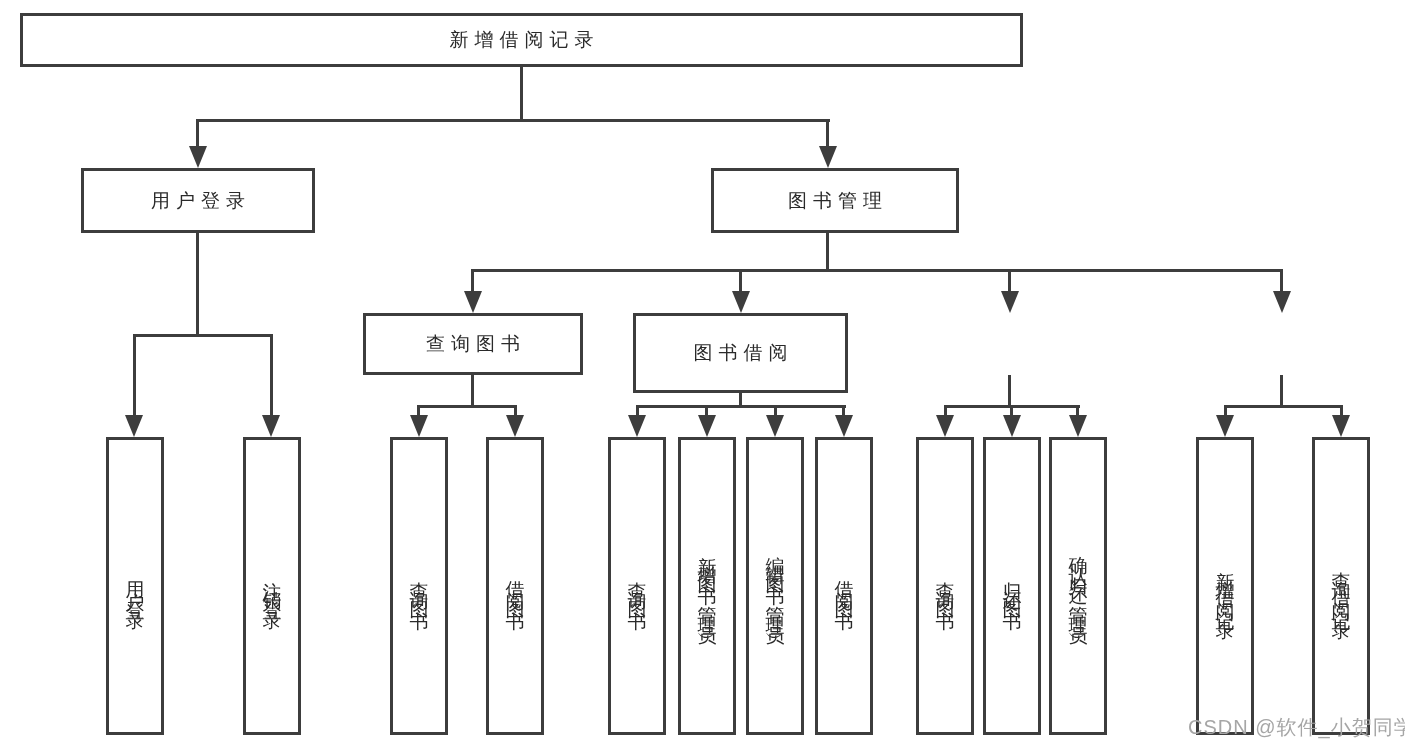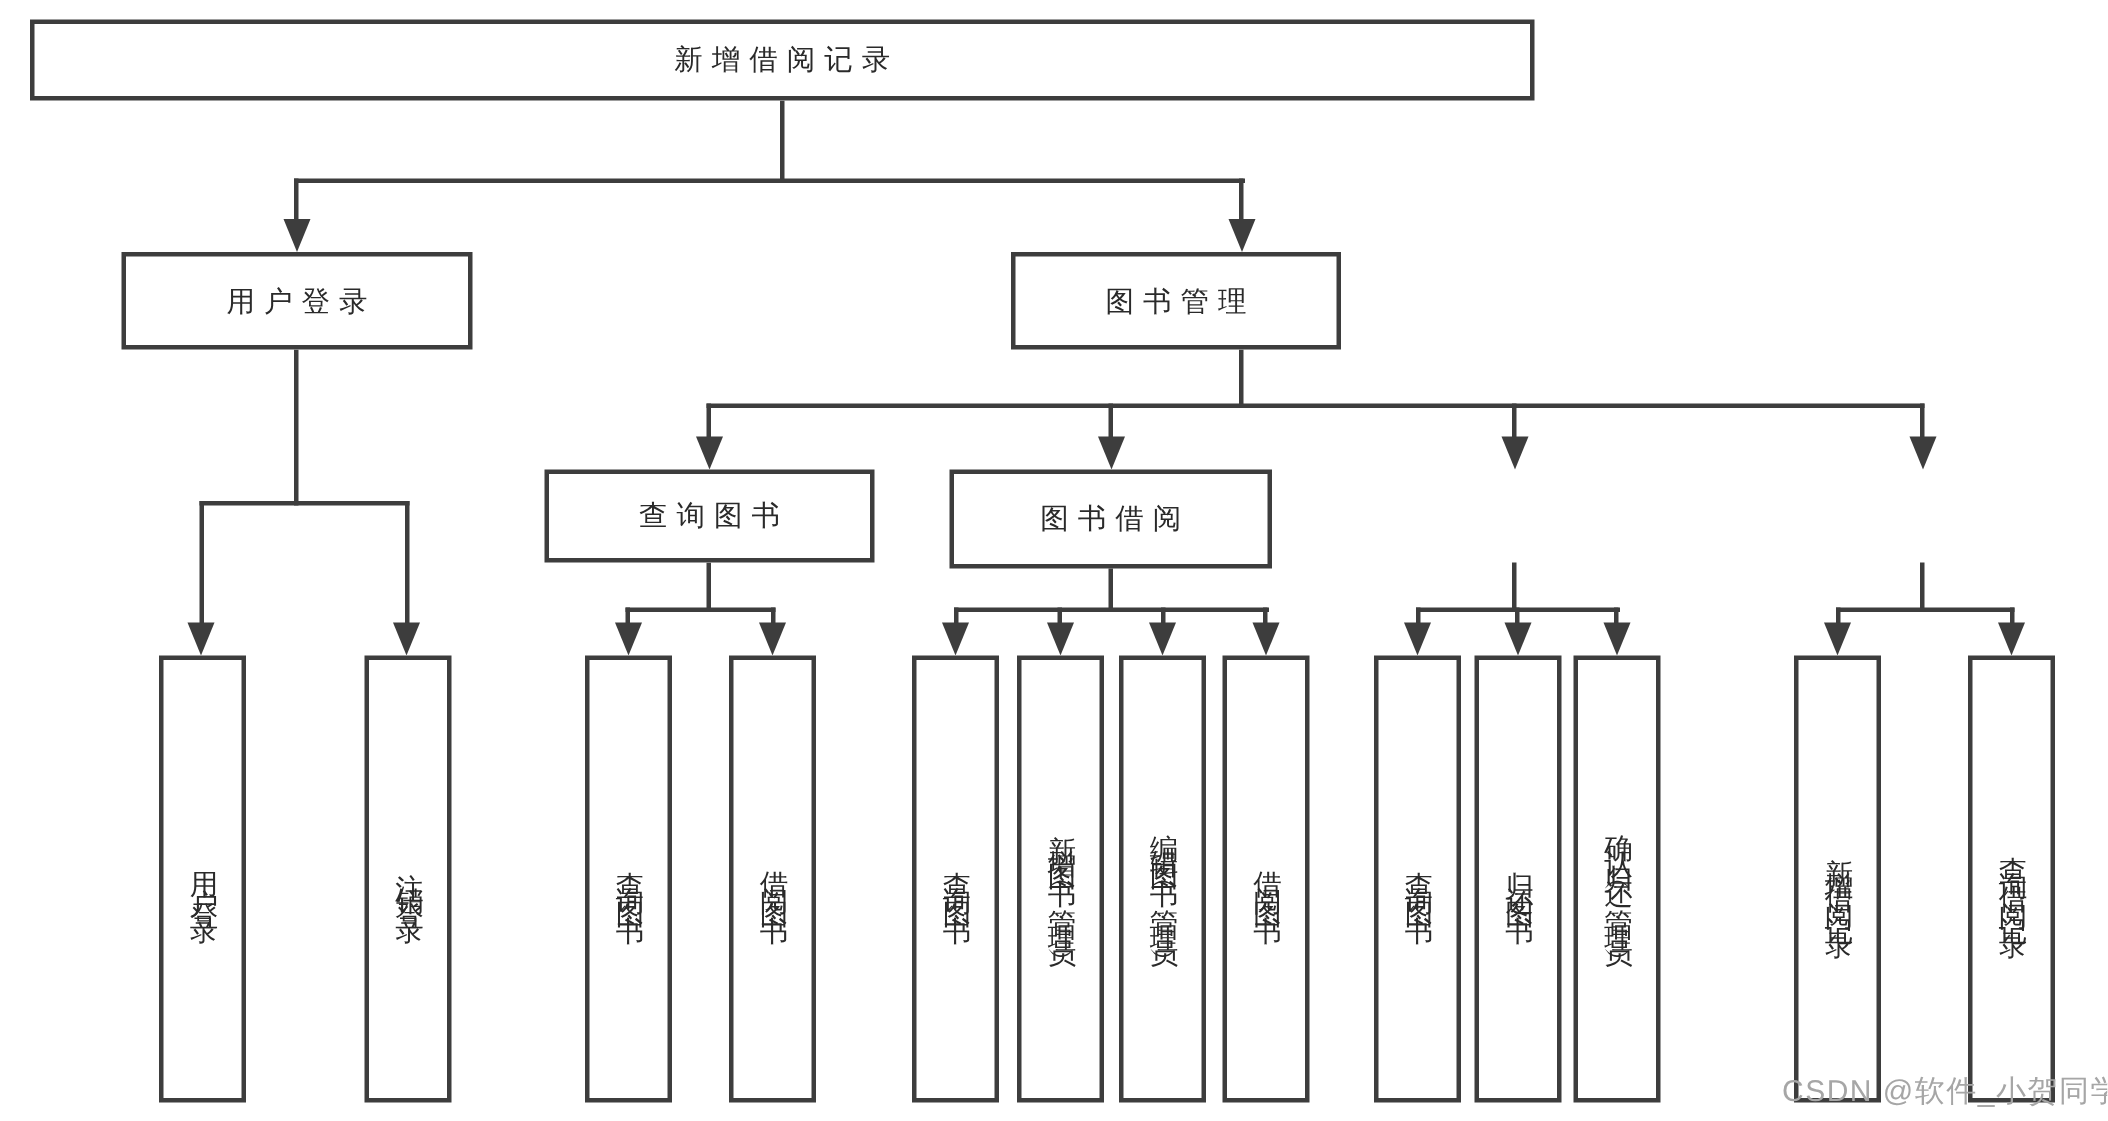--- a/index.html
+++ b/index.html
@@ -70,21 +70,21 @@
   <div class="vline" style="left:520px;top:67px;height:55px"></div>
   <div class="hline" style="left:196px;top:119px;width:634px"></div>
   <div class="vline" style="left:196px;top:119px;height:30px"></div>
   <div class="arr" style="left:189px;top:146px"></div>
   <div class="vline" style="left:826px;top:119px;height:30px"></div>
   <div class="arr" style="left:819px;top:146px"></div>
 
   <div class="node" style="left:81px;top:168px;width:234px;height:65px">
     <span class="label">用户登录</span>
   </div>
-  <div class="node" style="left:674px;top:168px;width:220px;height:65px">
+  <div class="node" style="left:711px;top:168px;width:248px;height:65px">
     <span class="label">图书管理</span>
   </div>
 
   <div class="vline" style="left:196px;top:233px;height:104px"></div>
   <div class="hline" style="left:133px;top:334px;width:140px"></div>
   <div class="vline" style="left:133px;top:334px;height:83px"></div>
   <div class="arr" style="left:125px;top:415px"></div>
   <div class="vline" style="left:270px;top:334px;height:83px"></div>
   <div class="arr" style="left:262px;top:415px"></div>
 
@@ -95,21 +95,21 @@
   <div class="vline" style="left:739px;top:269px;height:26px"></div>
   <div class="arr" style="left:732px;top:291px"></div>
   <div class="vline" style="left:1008px;top:269px;height:26px"></div>
   <div class="arr" style="left:1001px;top:291px"></div>
   <div class="vline" style="left:1280px;top:269px;height:26px"></div>
   <div class="arr" style="left:1273px;top:291px"></div>
 
   <div class="node" style="left:363px;top:313px;width:220px;height:62px">
     <span class="label">查询图书</span>
   </div>
-  <div class="node" style="left:633px;top:313px;width:215px;height:66px">
+  <div class="node" style="left:633px;top:313px;width:215px;height:80px">
     <span class="label">图书借阅</span>
   </div>
 
   <div class="vline" style="left:471px;top:375px;height:33px"></div>
   <div class="hline" style="left:417px;top:405px;width:100px"></div>
   <div class="vline" style="left:417px;top:405px;height:12px"></div>
   <div class="arr" style="left:410px;top:415px"></div>
   <div class="vline" style="left:514px;top:405px;height:12px"></div>
   <div class="arr" style="left:506px;top:415px"></div>
 

